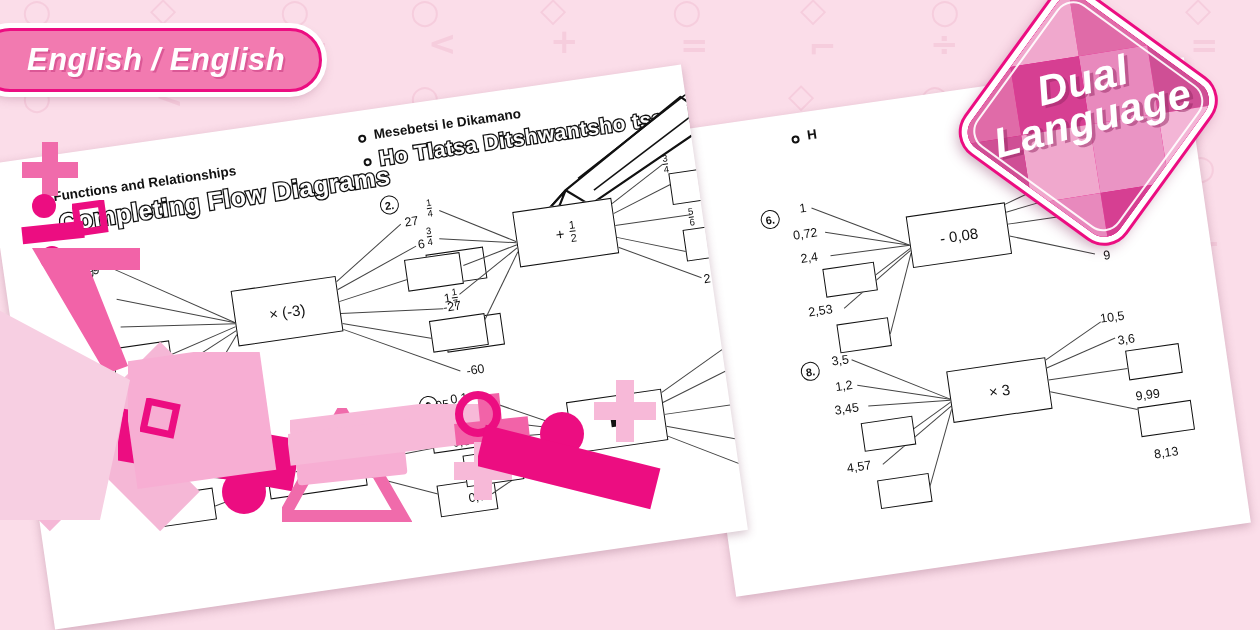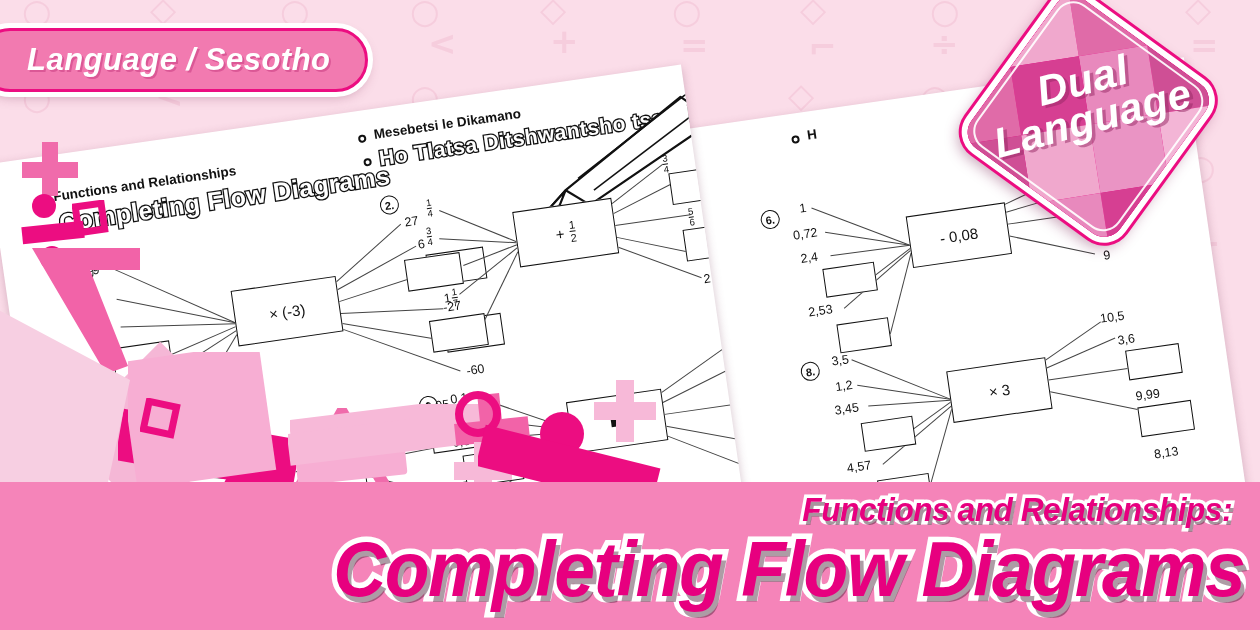--- a/index.html
+++ b/index.html
@@ -488,27 +488,23 @@
   <div class="shape" style="left:540px; top:412px; width:44px; height:44px; border-radius:50%; background:#ec0d81;"></div>
 
   <svg class="shape" style="left:478px; top:416px;" width="220" height="120">
     <rect x="0" y="30" width="180" height="42" fill="#ec0d81" transform="rotate(14 90 51)"></rect>
   </svg>
 
   <svg class="shape" style="left:-20px; top:300px;" width="170" height="220">
     <path d="M0 0 L150 80 L120 220 L0 220 Z" fill="#f7cfe2"></path>
   </svg>
 
-  <div class="band">
-    <div class="band-sub">Functions and Relationships:</div>
-    <div class="band-main">Completing Flow Diagrams</div>
-  </div>
 
   <div class="lang-pill">
-    <span class="lang-pill-text">Language / Sesotho</span>
+    <span class="lang-pill-text">English / English</span>
   </div>
 
   <div class="badge-wrap">
     <div class="badge">
       <div class="badge-diamond">
         <svg width="196" height="196" viewBox="0 0 196 196">
           <rect width="196" height="196" fill="#e7007f"></rect>
           <polygon points="0,0 98,0 49,49" fill="#e06ba8"></polygon>
           <polygon points="98,0 196,0 147,49" fill="#cf4f95"></polygon>
           <polygon points="0,0 0,98 49,49" fill="#f0a8cd"></polygon>

